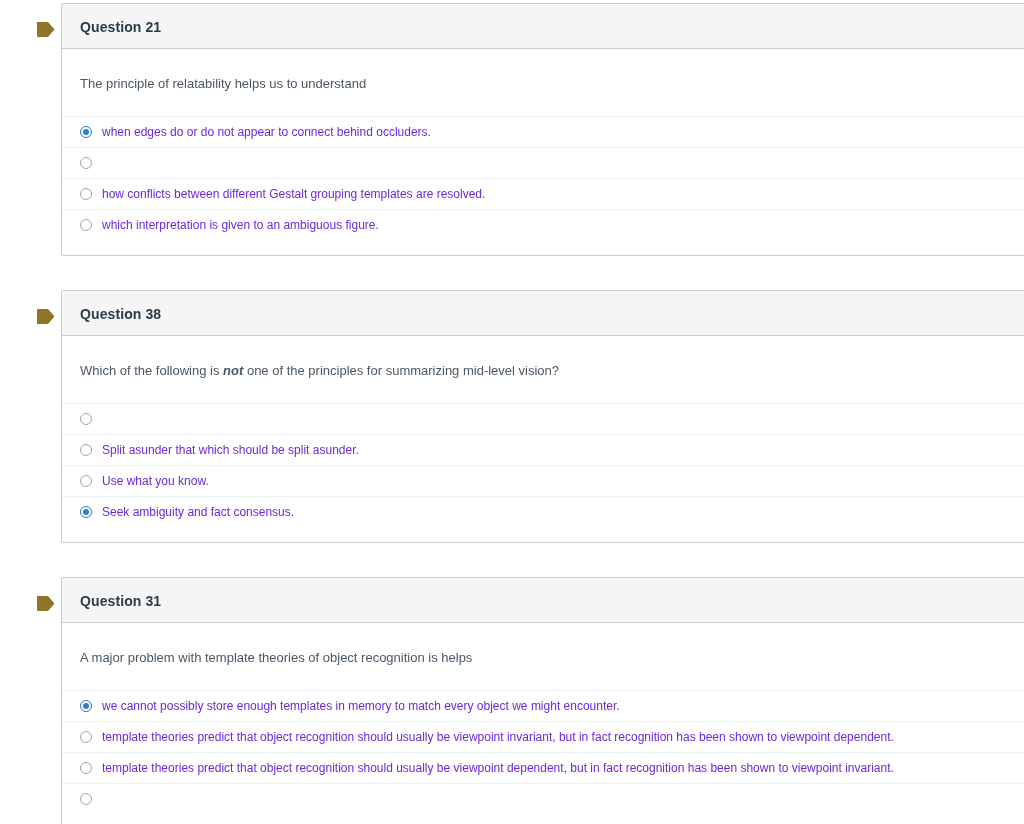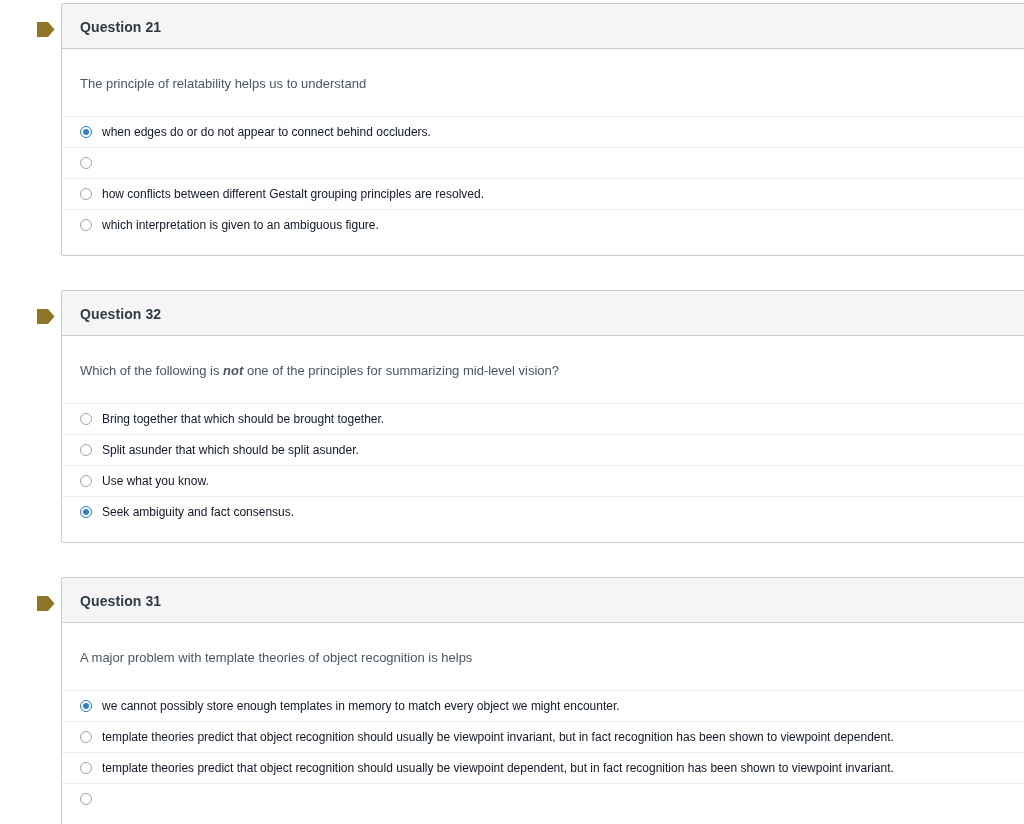--- a/index.html
+++ b/index.html
@@ -110,21 +110,21 @@
     left: 2px;
     top: 2px;
     width: 6px;
     height: 6px;
     border-radius: 50%;
     background: #2f7fd0;
   }
 
   .answer-text {
     font-size: 12px;
-    color: #0f172a;
+    color: #6d28d9;
     white-space: nowrap;
     line-height: 1;
   }
 
   .spacer-bottom { height: 14px; }
 </style>
 </head>
 <body>
 
 <div class="page" id="page-root">
@@ -139,43 +139,42 @@
           <div class="answers">
             <div class="answer-row">
               <span class="radio selected"></span>
               <span class="answer-text">when edges do or do not appear to connect behind occluders.</span>
             </div>
             <div class="answer-row">
               <span class="radio"></span>
             </div>
             <div class="answer-row">
               <span class="radio"></span>
-              <span class="answer-text">how conflicts between different Gestalt grouping principles are resolved.</span>
+              <span class="answer-text">how conflicts between different Gestalt grouping templates are resolved.</span>
             </div>
             <div class="answer-row">
               <span class="radio"></span>
               <span class="answer-text">which interpretation is given to an ambiguous figure.</span>
             </div>
           </div>
           <div class="spacer-bottom"></div>
         </div>
       </div>
     </div>
     <div class="question-block">
       <span class="flag-icon"><svg width="18" height="15" viewBox="0 0 18 15" xmlns="http://www.w3.org/2000/svg">
           <path d="M0 0 H11 L17.5 7.5 L11 15 H0 Z" fill="#8f7527"></path>
         </svg></span>
       <div class="q-card">
-        <div class="q-header"><span class="q-header-title">Question 32</span></div>
+        <div class="q-header"><span class="q-header-title">Question 38</span></div>
         <div class="q-body">
           <div class="q-text"><span>Which of the following is </span><em>not</em><span> one of the principles for summarizing mid-level vision?</span></div>
           <div class="answers">
             <div class="answer-row">
               <span class="radio"></span>
-              <span class="answer-text">Bring together that which should be brought together.</span>
             </div>
             <div class="answer-row">
               <span class="radio"></span>
               <span class="answer-text">Split asunder that which should be split asunder.</span>
             </div>
             <div class="answer-row">
               <span class="radio"></span>
               <span class="answer-text">Use what you know.</span>
             </div>
             <div class="answer-row">

